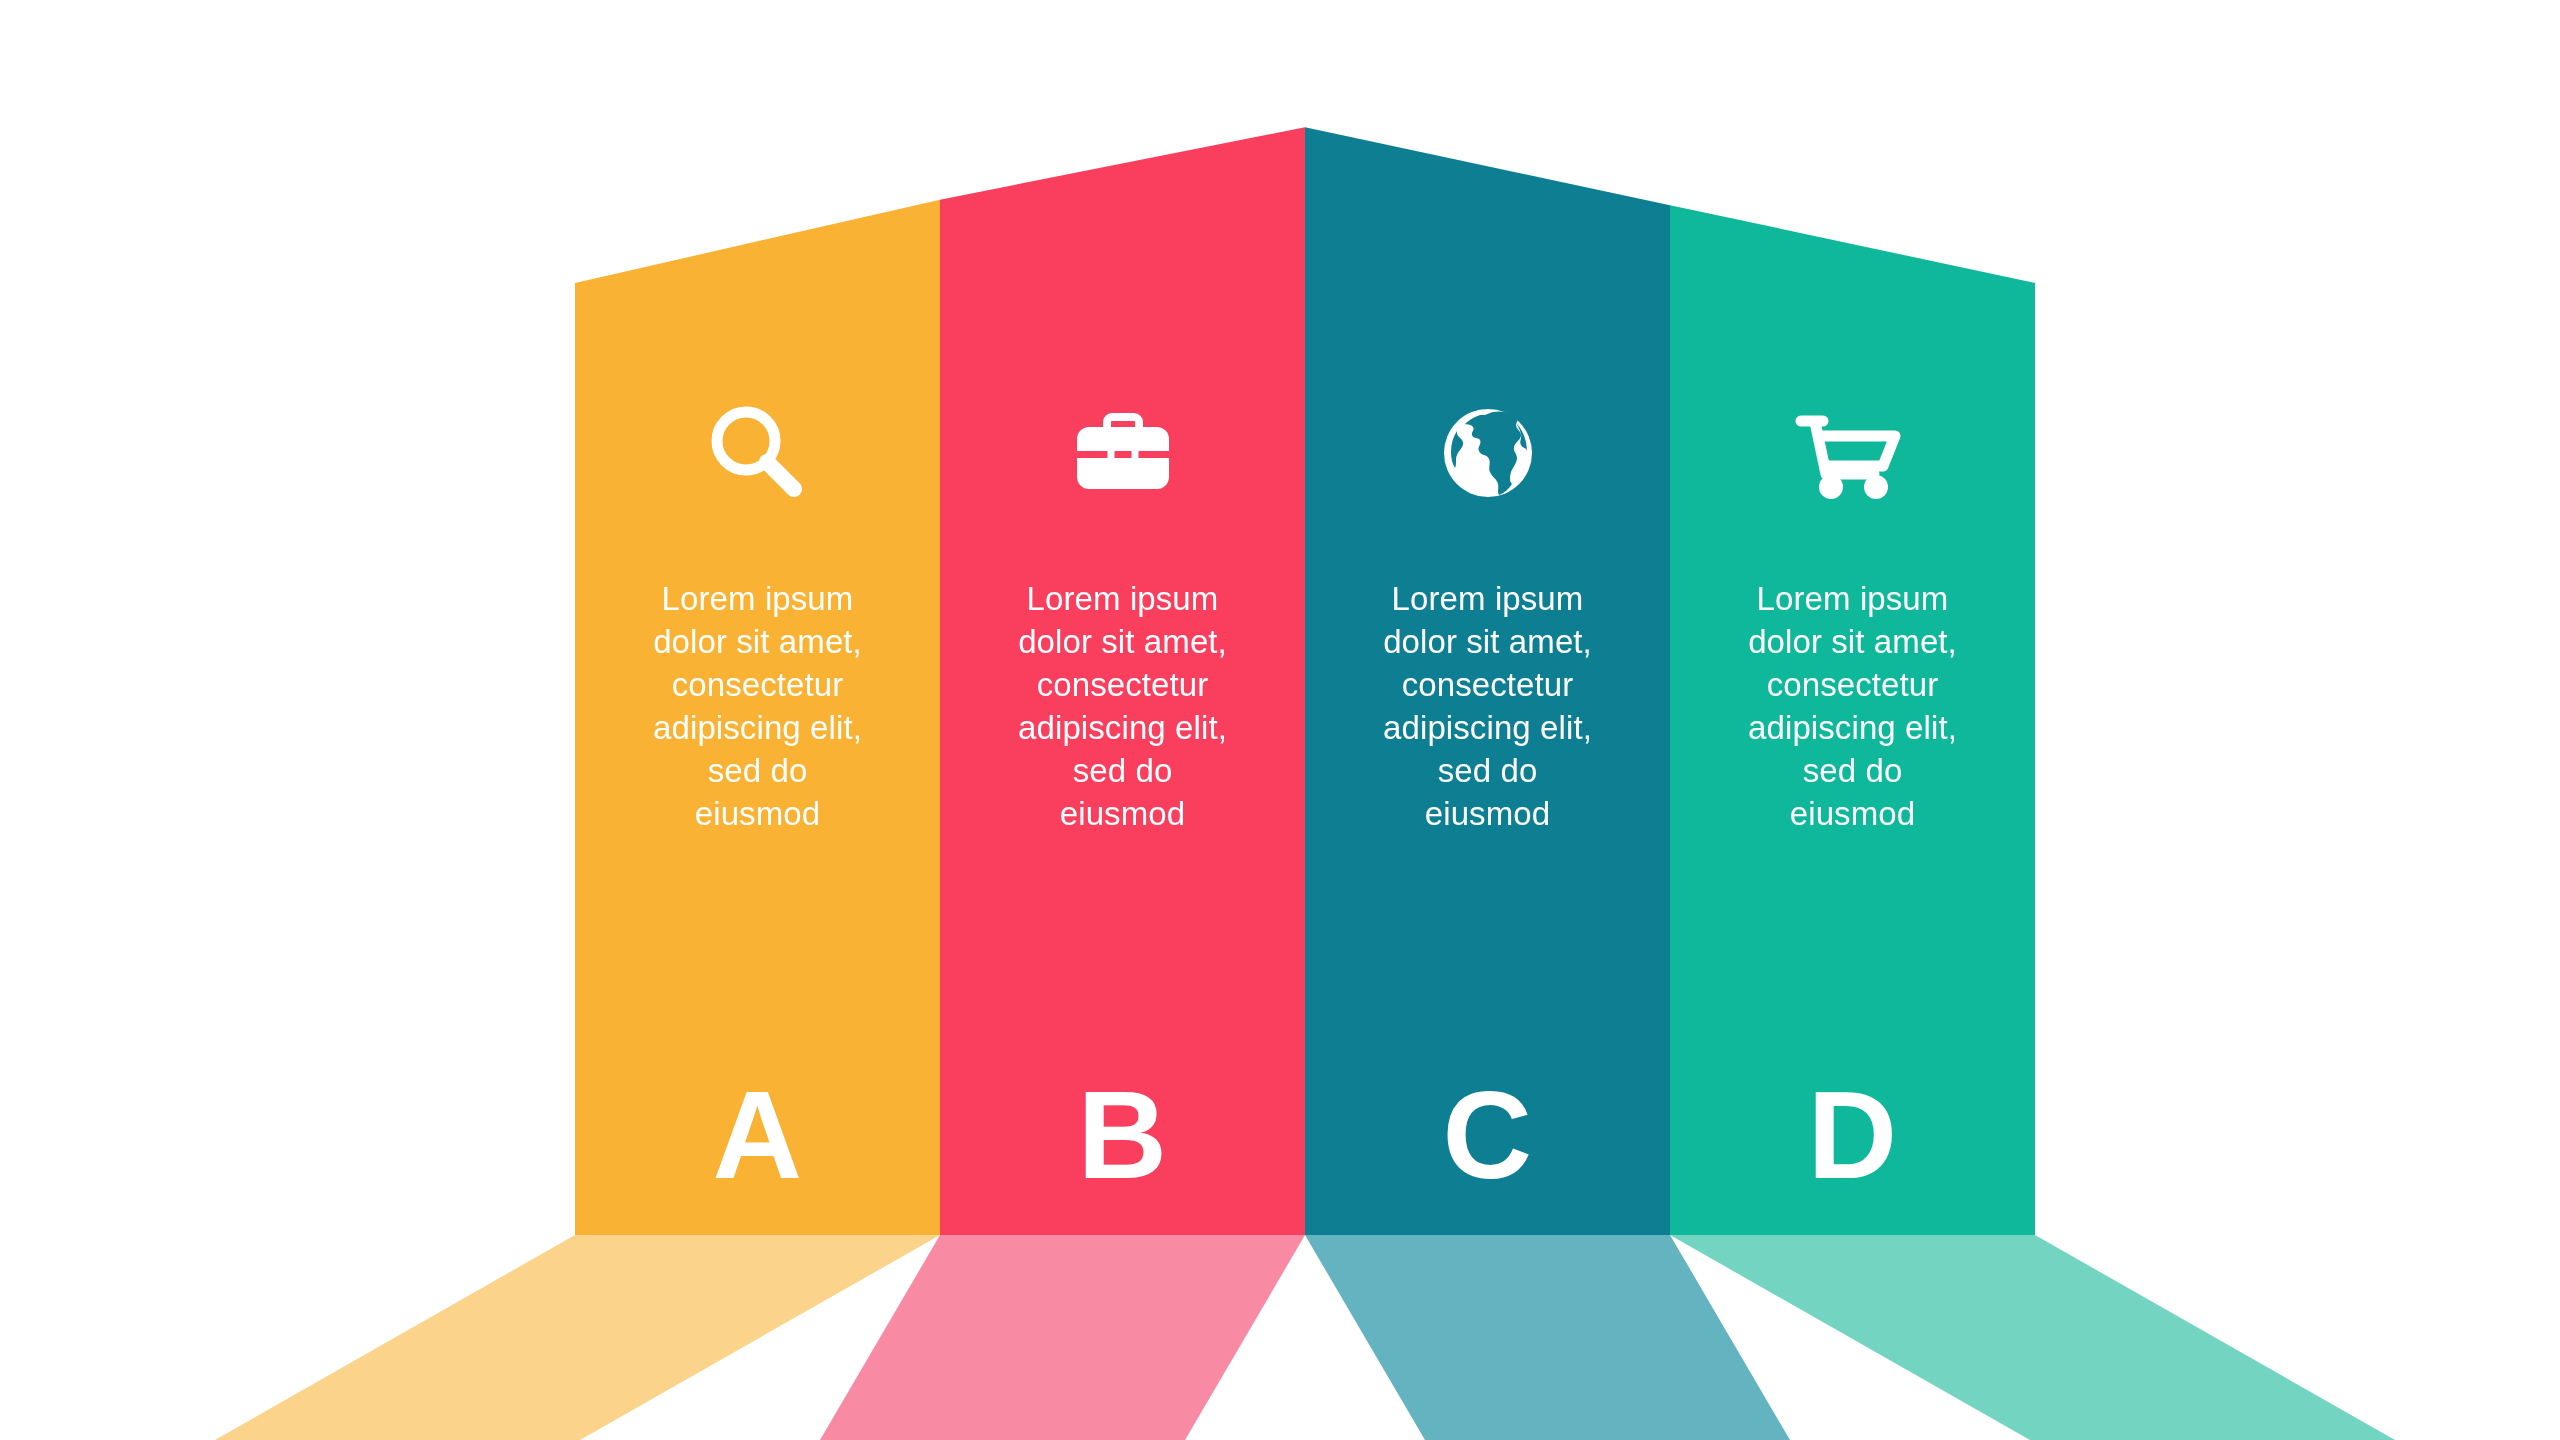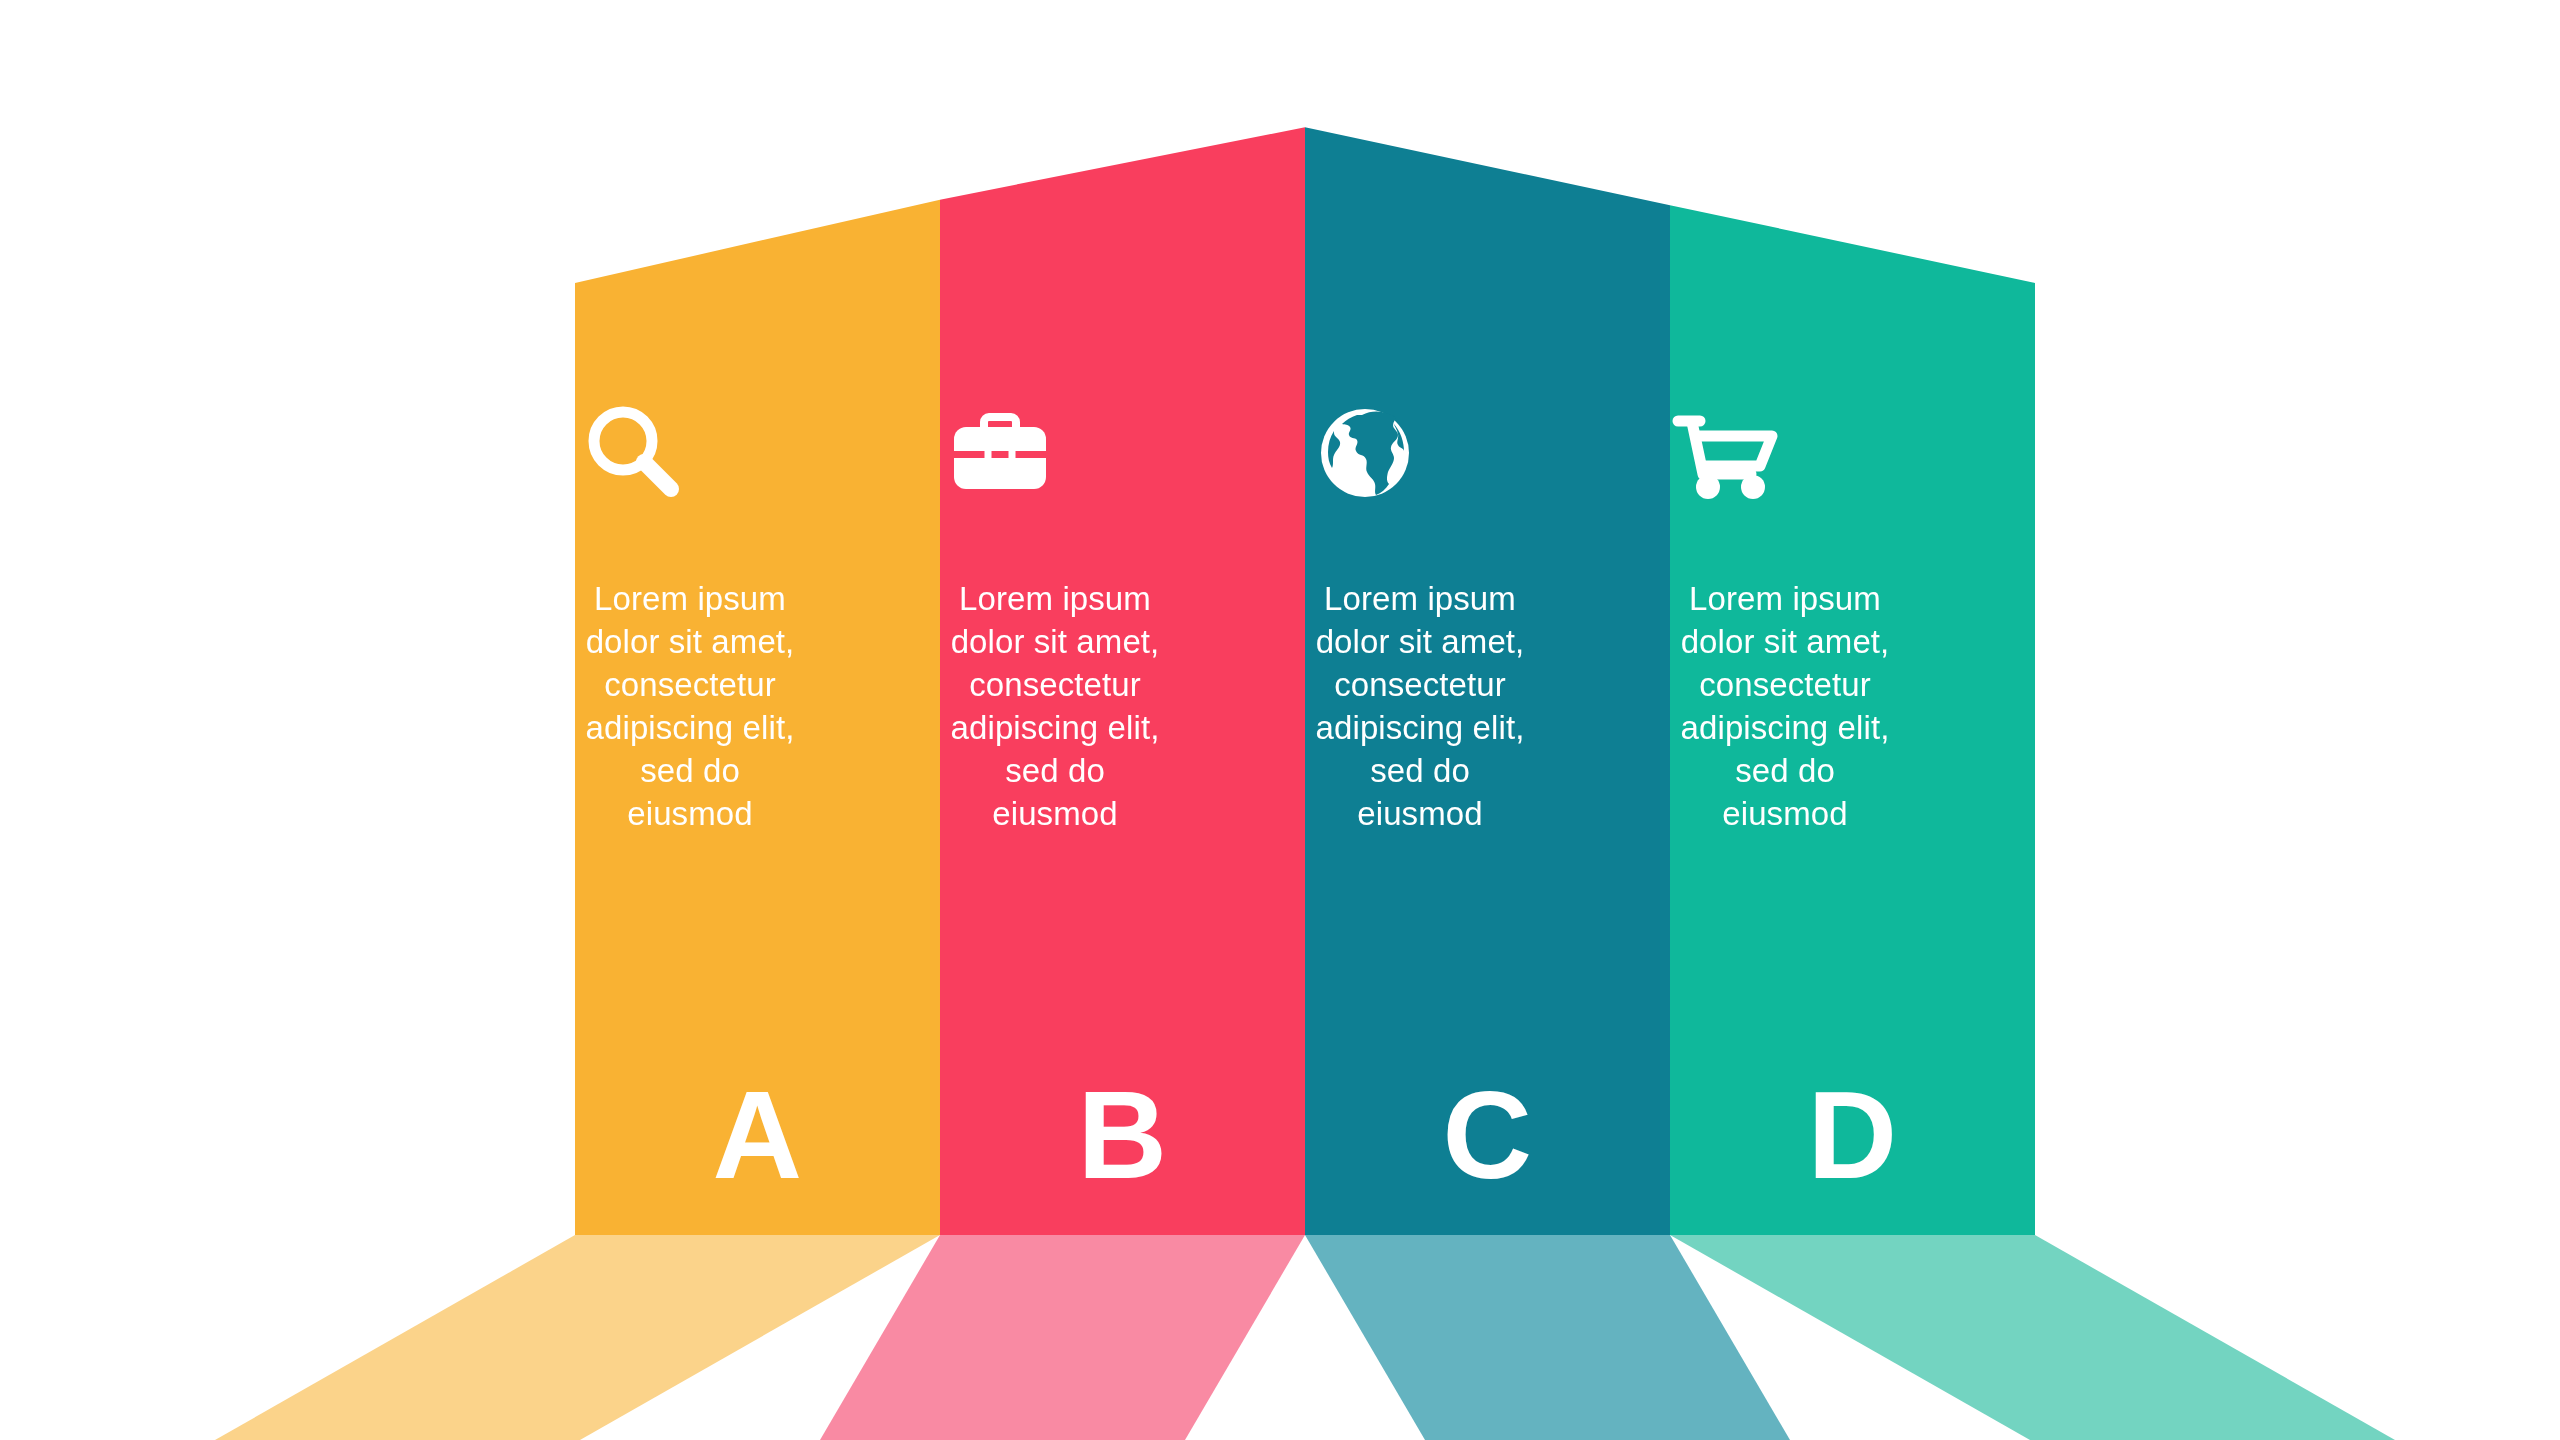--- a/index.html
+++ b/index.html
@@ -41,21 +41,21 @@
   }
 
   .panel-content {
     position: absolute;
     top: 283px;
     height: 952px;
     width: 365px;
     pointer-events: auto;
     display: flex;
     flex-direction: column;
-    align-items: flex-start;
+    align-items: center;
     box-sizing: border-box;
   }
 
   .panel-icon {
     width: 120px;
     height: 120px;
     margin-top: 112px;
     display: flex;
     align-items: center;
     justify-content: center;

